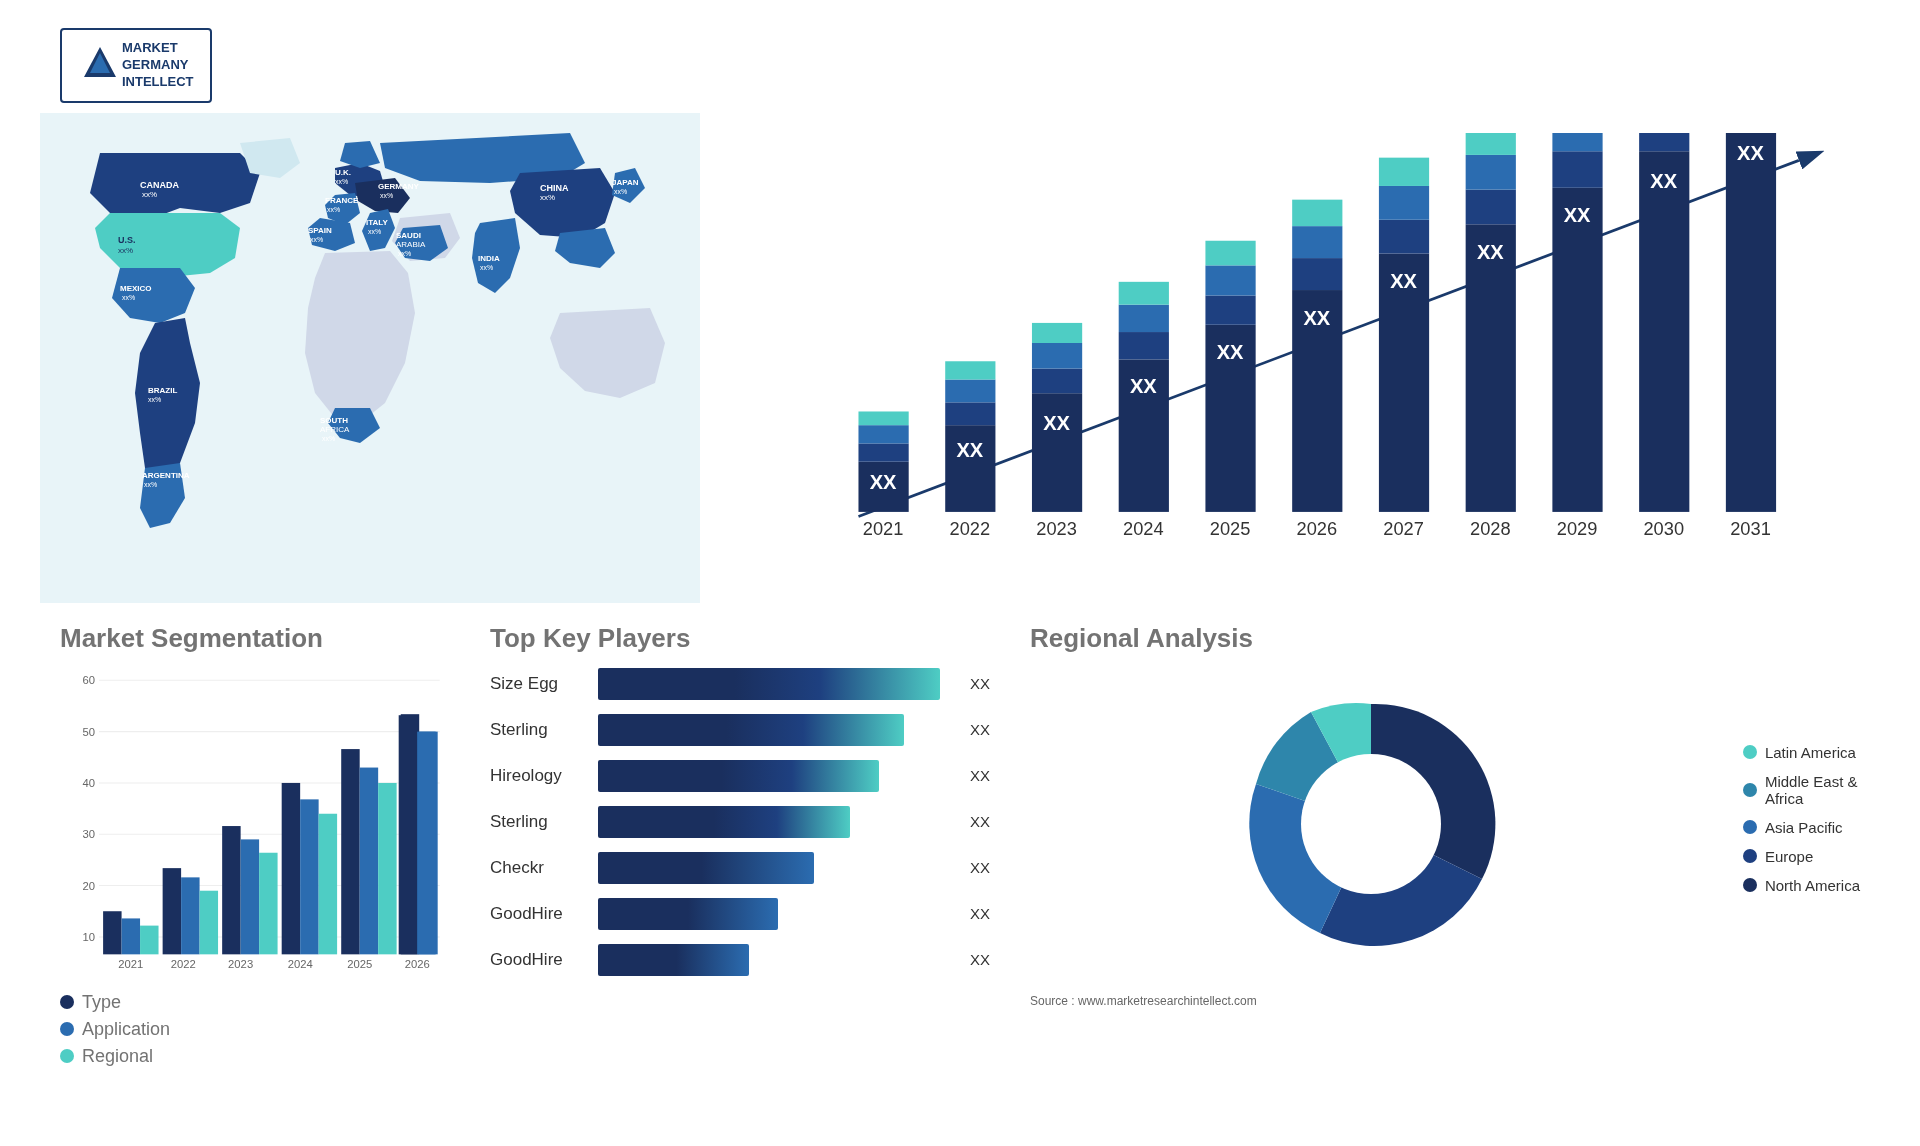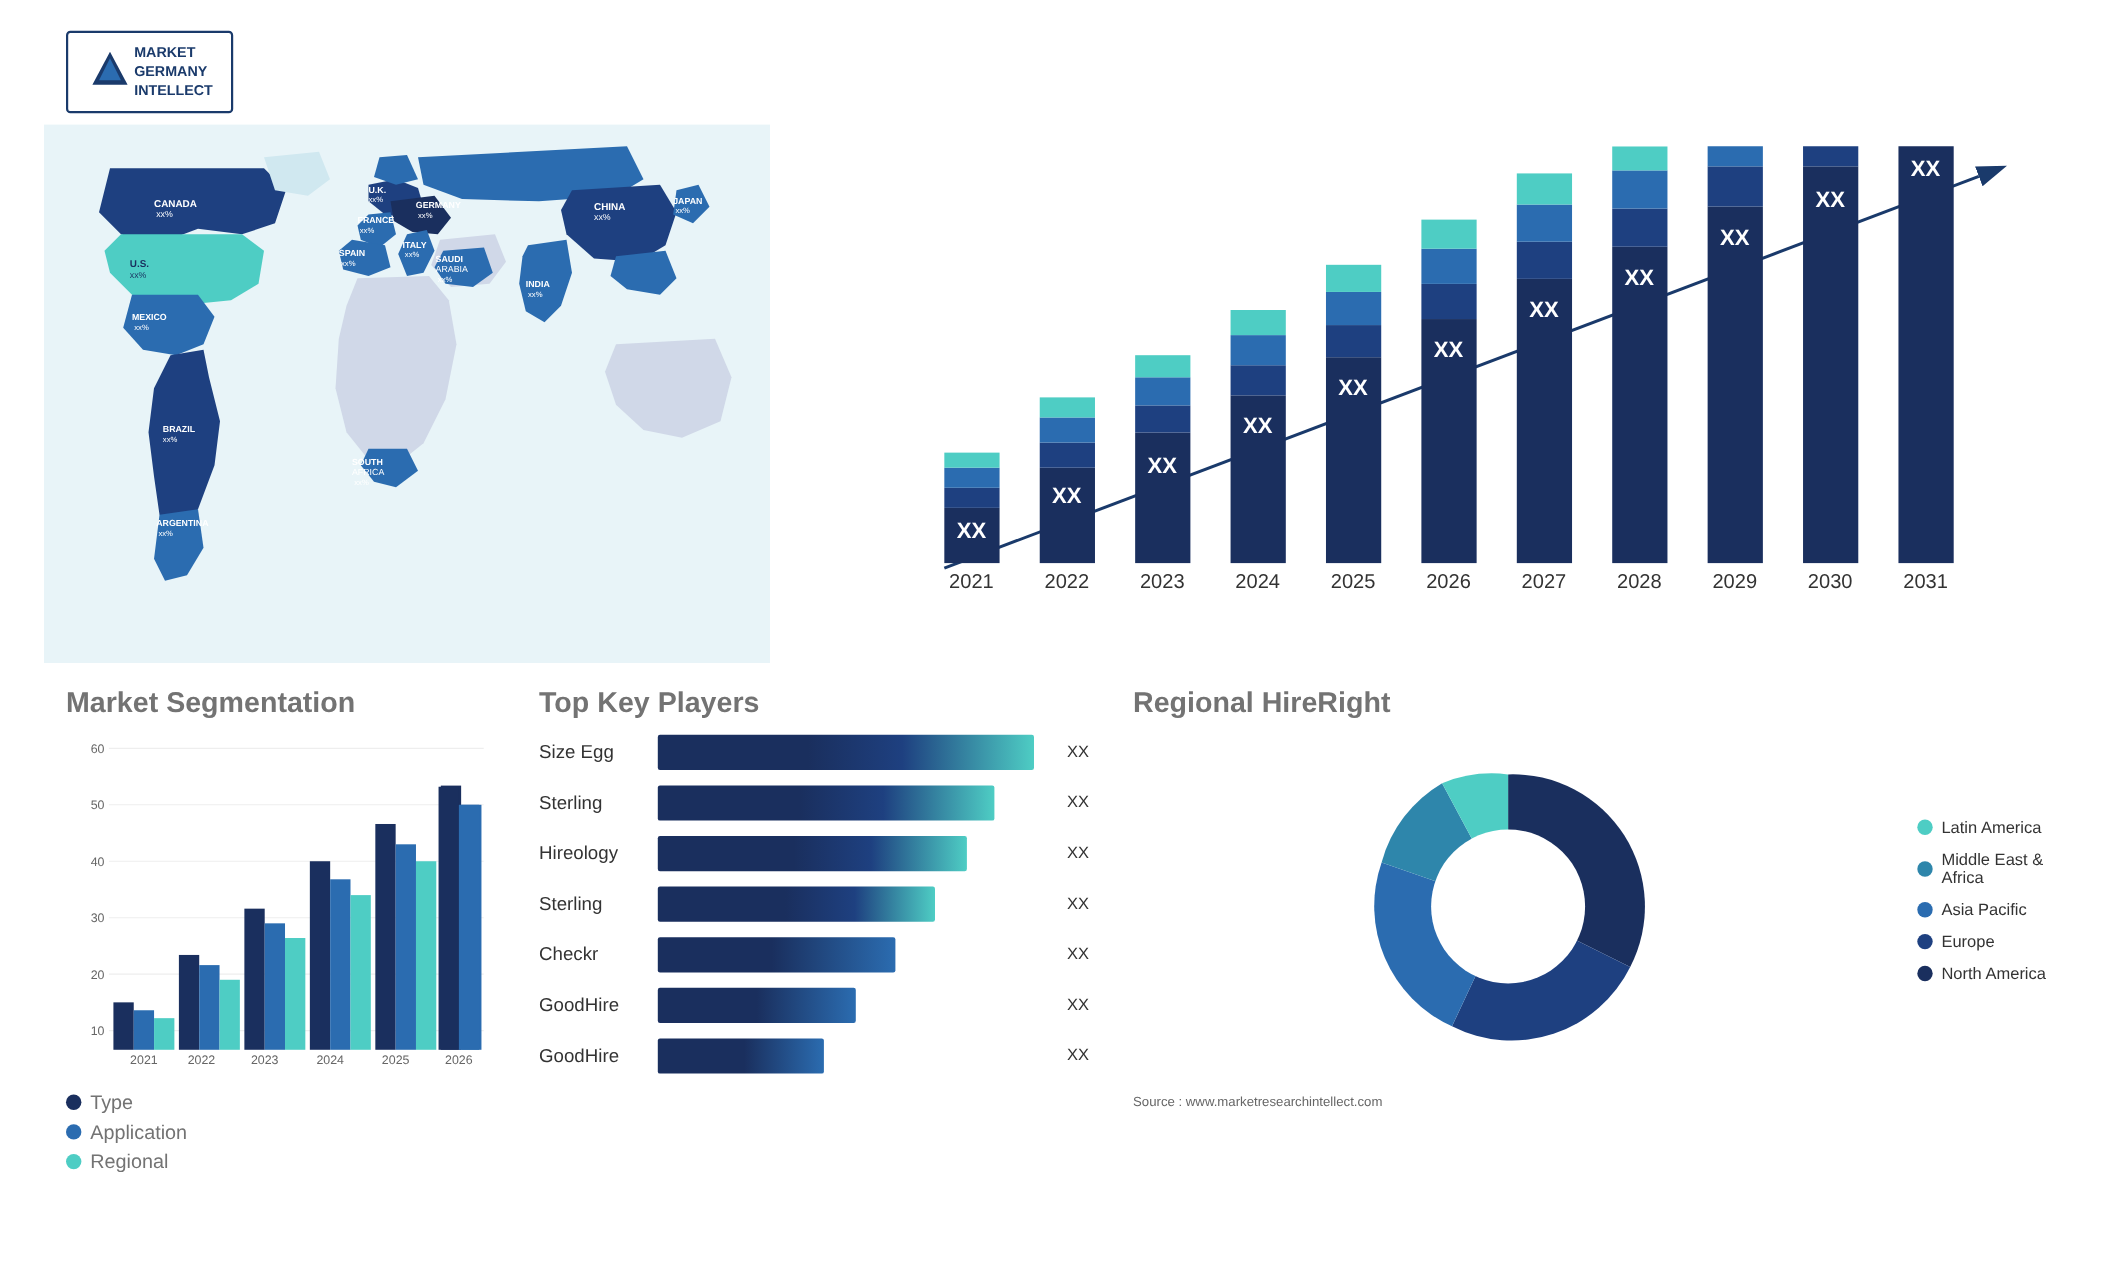--- a/index.html
+++ b/index.html
@@ -549,21 +549,21 @@
           <div class="player-bar-wrap">
             <div class="player-bar-bg" style="width:42%;background:linear-gradient(to right,#1a2f5e 52%,#2b6cb0 100%);"></div>
           </div>
           <span class="player-xx">XX</span>
         </div>
 
       </div>
     </div>
 
     <div class="regional-container">
-      <div class="section-title">Regional HireRight</div>
+      <div class="section-title">Regional Analysis</div>
 
       <div style="display:flex; align-items:center; gap:30px; margin-top:20px;">
 
         <div class="donut-area">
           <svg viewBox="0 0 280 280" class="donut-svg">
 
             <path d="M140,140 L140,20 A120,120 0 0,1 251,195 Z" fill="#1a2f5e"></path>
 
             <path d="M140,140 L251,195 A120,120 0 0,1 89,249 Z" fill="#1e4080"></path>
 

